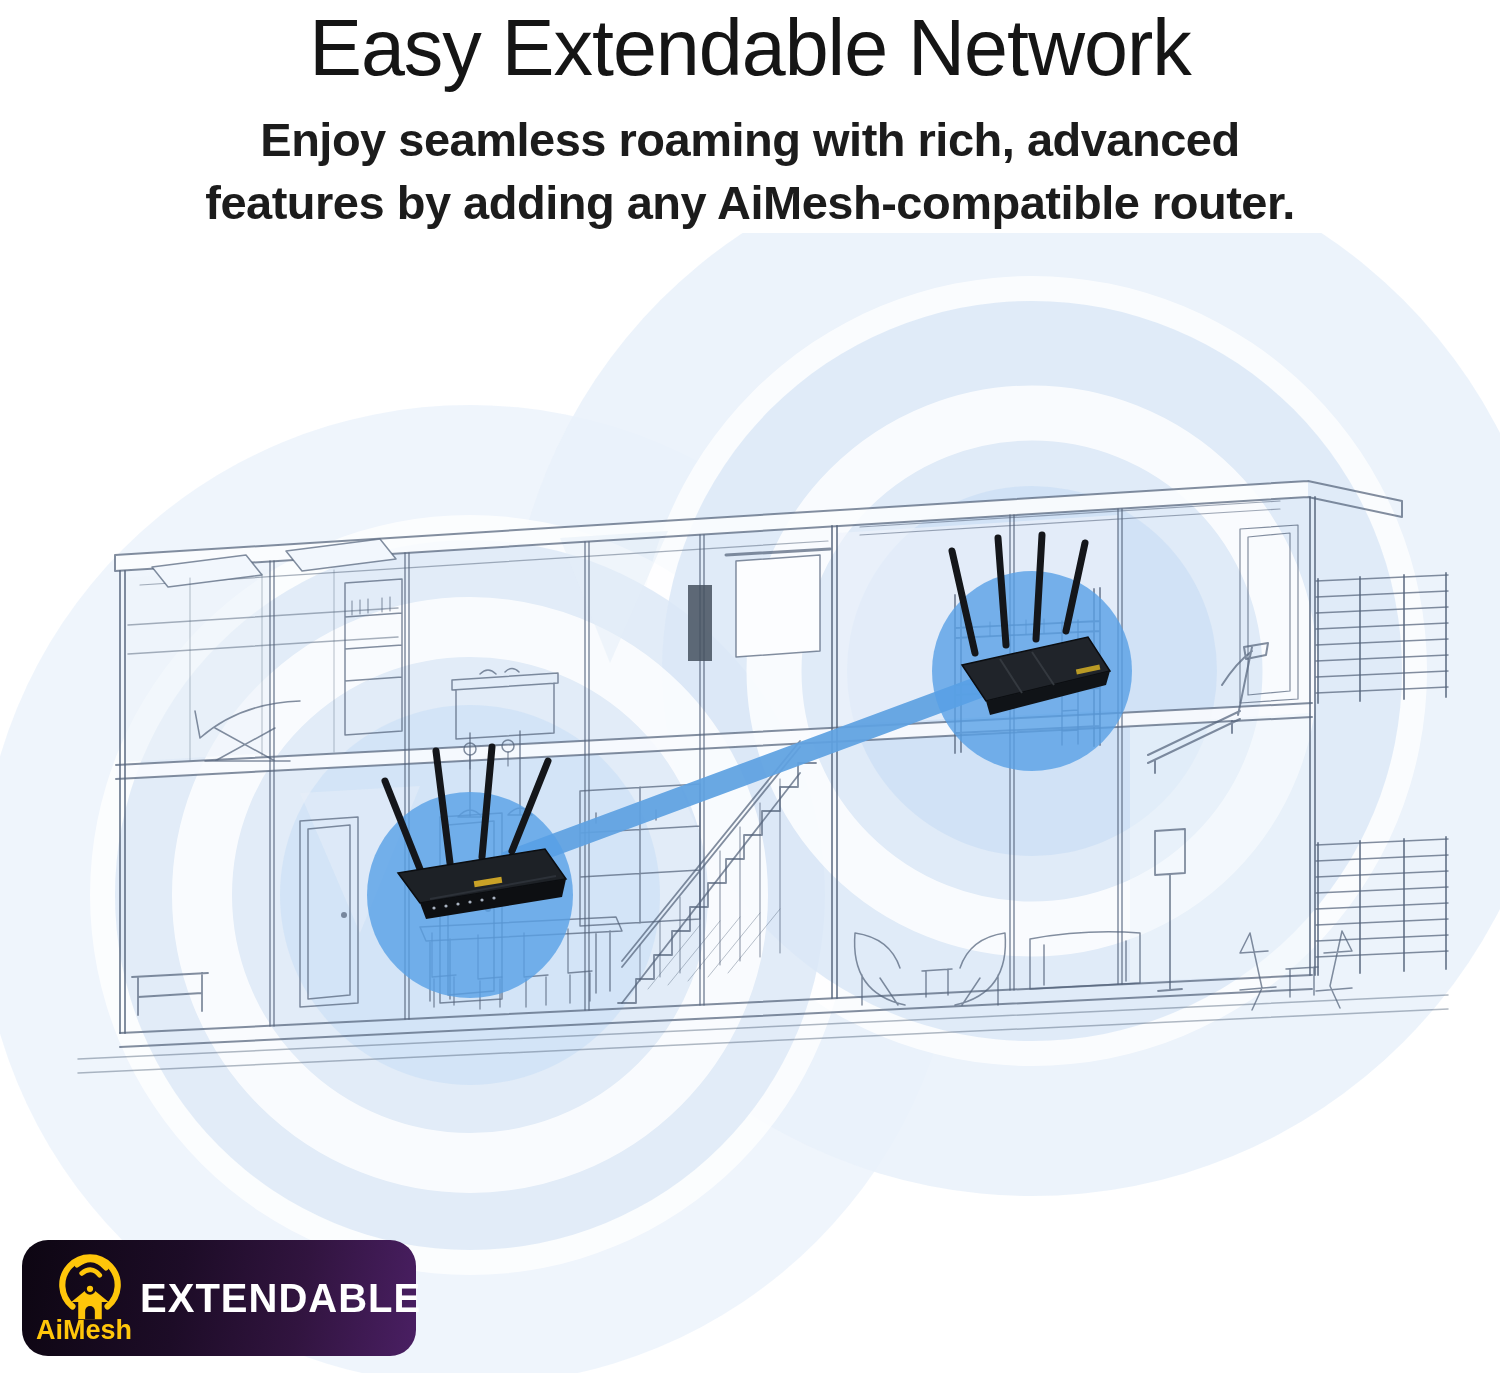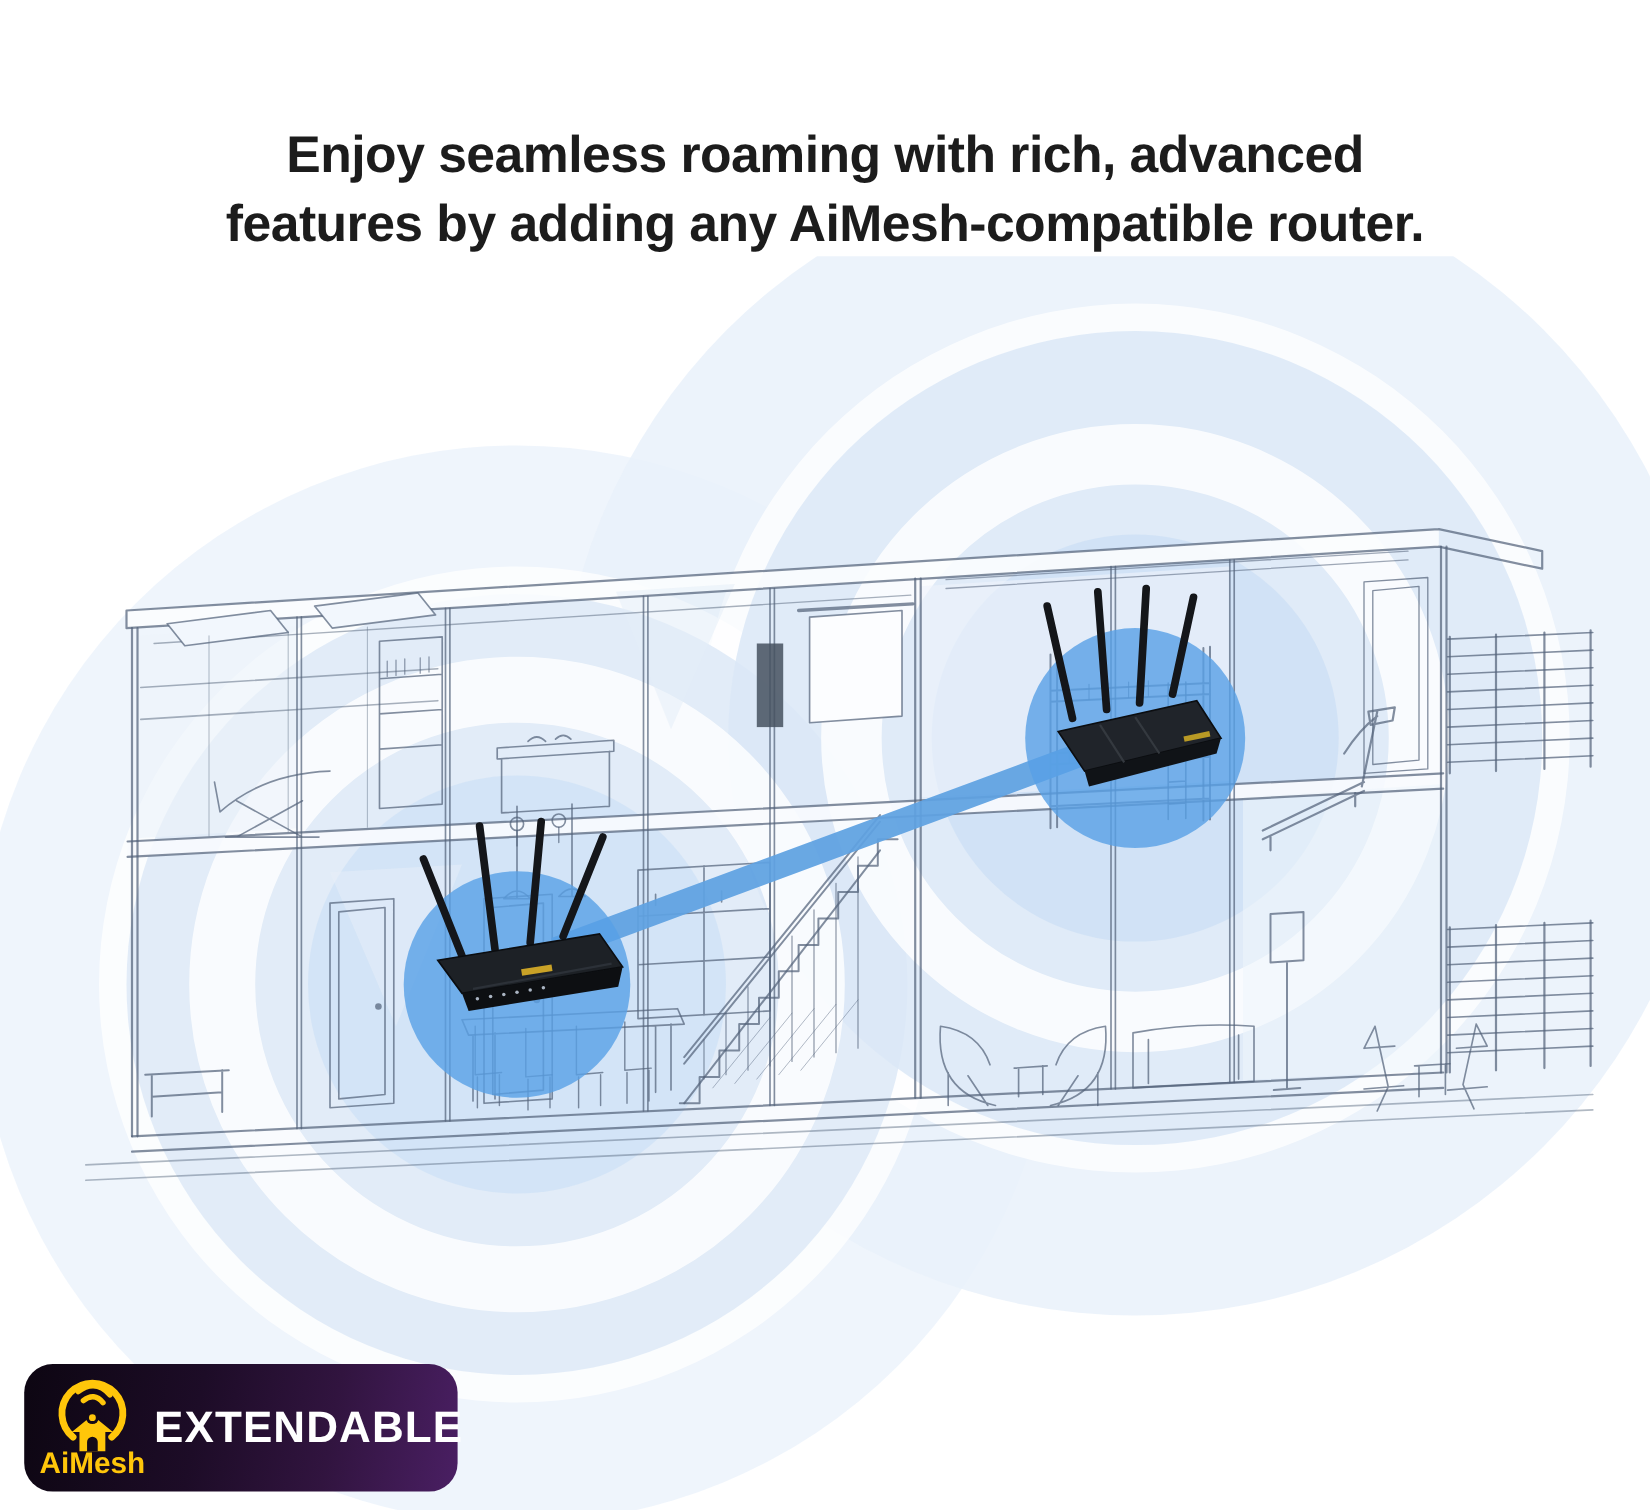--- a/index.html
+++ b/index.html
@@ -15,35 +15,36 @@
     position:absolute;top:108px;left:0;width:1500px;text-align:center;margin:0;
     font-size:47px;font-weight:700;line-height:63px;color:#1c1c1c;letter-spacing:-0.5px;
   }
   .subtitle span{display:block;}
   .scene{position:absolute;top:233px;left:0;}
   .badge{
     position:absolute;left:22px;top:1240px;width:394px;height:116px;border-radius:26px;
     background:linear-gradient(100deg,#0d0612 0%,#1d0c27 40%,#31143f 70%,#4a1f63 100%);
     display:flex;align-items:center;box-sizing:border-box;padding-left:14px;
   }
-  .badge-logo{width:126px;display:flex;flex-direction:column;align-items:center;justify-content:center;}
+  .badge-logo{width:126px;display:flex;flex-direction:column;align-items:flex-end;justify-content:center;}
   .aimesh-icon{display:block;height:72px;width:84px;}
   .aimesh-text{
     margin-top:-7px;font-size:27px;font-weight:bold;color:#ffc60a;letter-spacing:0;
   }
   .badge-labels{
     display:flex;flex-direction:column;justify-content:center;margin-left:8px;
     font-size:40px;font-weight:800;color:#ffffff;line-height:47px;letter-spacing:1px;
   }
 </style>
 </head>
 <body>
 
 <div class="canvas">
 
+  <h1 class="headline">Easy Extendable Network</h1>
 
   <p class="subtitle">
       <span>Enjoy seamless roaming with rich, advanced</span>
       <span>features by adding any AiMesh-compatible router.</span>
     </p>
 
   <svg class="scene" width="1500" height="1140" viewBox="0 0 1500 1140">
 
     <g>
       <circle cx="470" cy="662" r="490" fill="#ecf3fb" opacity="0.85"></circle>

